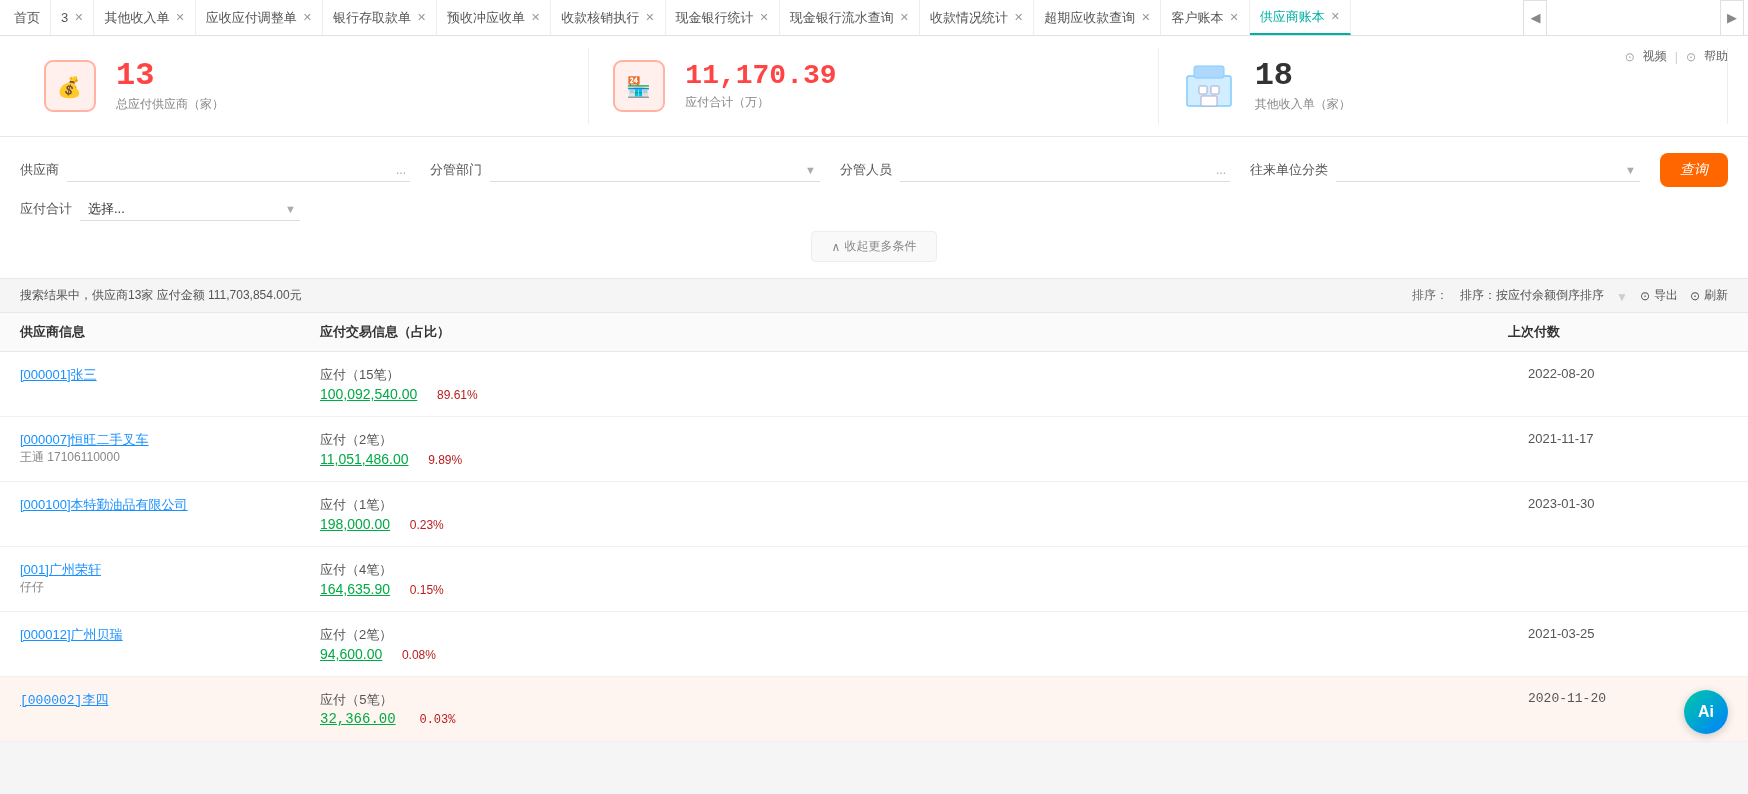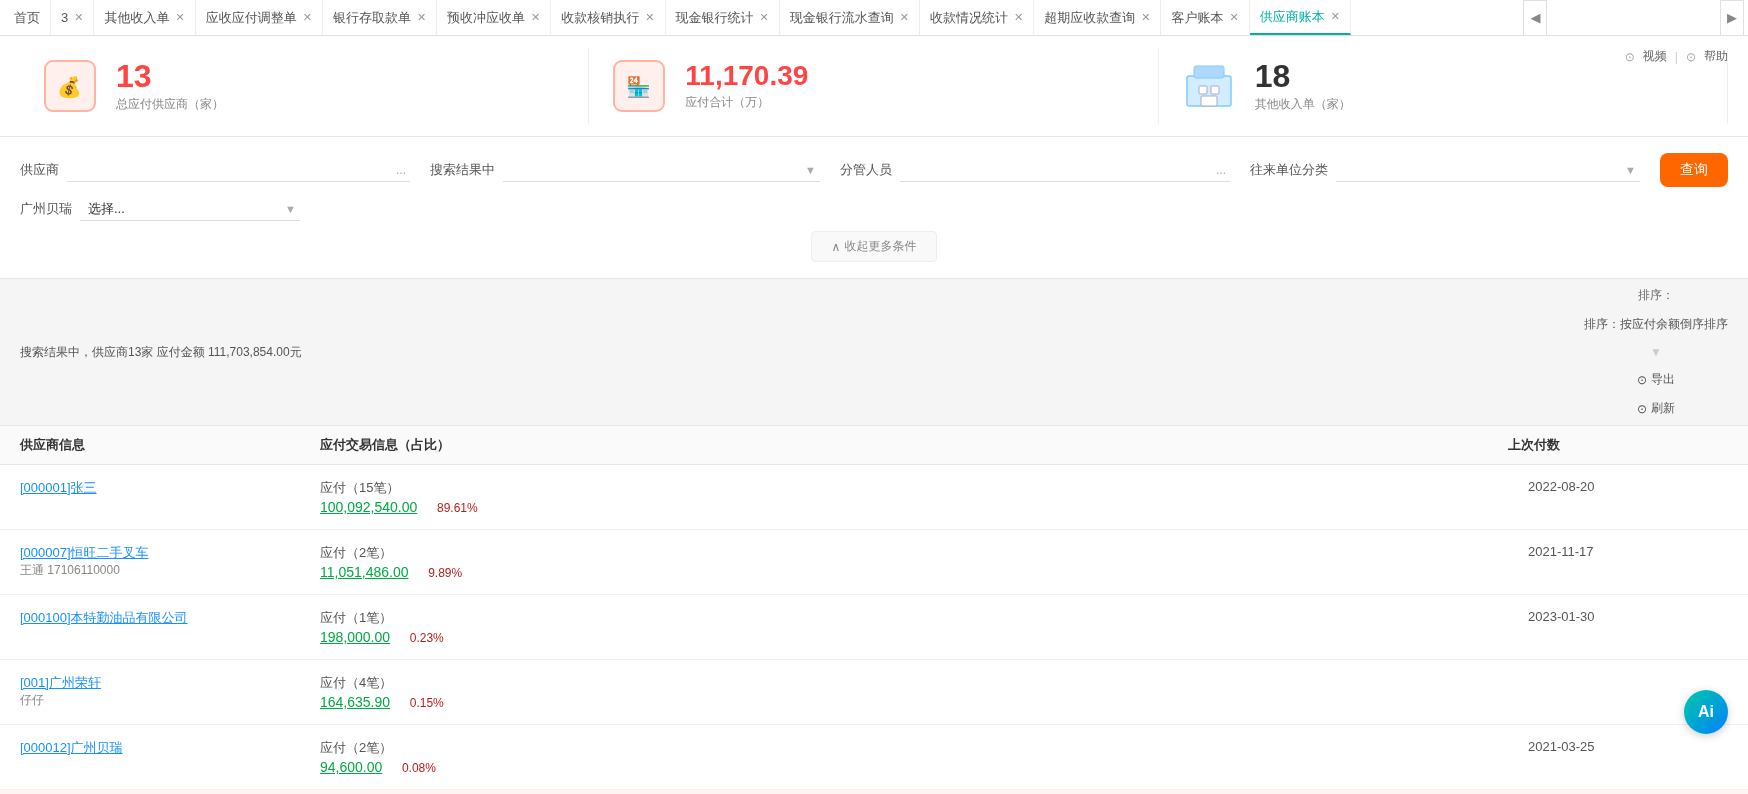--- a/index.html
+++ b/index.html
@@ -45,21 +45,21 @@
       display: flex;
       align-items: center;
       gap: 16px;
       flex: 1;
       padding: 8px 20px;
       border-right: 1px solid #eee;
     }
     .stat-card:last-child { border-right: none; }
     .stat-icon { width: 60px; height: 60px; flex-shrink: 0; }
     .stat-icon svg { width: 100%; height: 100%; }
-    .stat-info { display: flex; flex-direction: column; }
+    .stat-info { display: flex; flex-direction: column; font-family: Liberation Mono, monospace; }
     .stat-number { font-size: 32px; font-weight: bold; color: #ff4444; line-height: 1; }
     .stat-label { font-size: 12px; color: #888; margin-top: 4px; }
     .stat-card-mid .stat-number { color: #ff4444; }
     .top-right-links {
       position: absolute;
       right: 20px;
       top: 12px;
       font-size: 12px;
       color: #666;
       display: flex;
@@ -128,20 +128,21 @@
     .btn-query {
       background: #ff6600;
       color: #fff;
       border: none;
       padding: 8px 20px;
       border-radius: 8px;
       font-size: 14px;
       cursor: pointer;
       white-space: nowrap;
       flex-shrink: 0;
+      font-style: italic;
     }
     .collapse-btn {
       display: flex;
       align-items: center;
       justify-content: center;
       padding: 6px 20px;
       color: #888;
       font-size: 12px;
       cursor: pointer;
       background: #f9f9f9;
@@ -156,21 +157,21 @@
       display: flex;
       align-items: center;
       justify-content: space-between;
       background: #f5f5f5;
       padding: 8px 20px;
       font-size: 12px;
       color: #555;
       border-bottom: 1px solid #e8e8e8;
     }
     .result-bar-left { display: flex; align-items: flex-start; gap: 8px; }
-    .result-bar-right { display: flex; align-items: center; gap: 12px; color: #666; flex-direction: column; }
+    .result-bar-right { display: flex; align-items: flex-end; gap: 12px; color: #666; }
     .sort-link { color: #555; font-size: 12px; cursor: pointer; }
     .action-link { color: #555; font-size: 12px; cursor: pointer; display: flex; align-items: center; gap: 4px; }
 
     
     .main-table {
       background: #fff;
       width: 100%;
     }
     .table-header {
       display: flex;
@@ -325,21 +326,21 @@
 
     <div class="filter-item" style="flex:1.5;">
       <span class="filter-label">供应商</span>
       <div class="filter-input-wrap">
         <input type="text" style="">
         <span class="filter-dots">...</span>
       </div>
     </div>
 
     <div class="filter-item" style="flex:1.5;">
-      <span class="filter-label">搜索结果中</span>
+      <span class="filter-label">分管部门</span>
       <div class="filter-select-wrap">
         <select><option></option></select>
         <span class="filter-arrow">▼</span>
       </div>
     </div>
 
     <div class="filter-item" style="flex:1.5;">
       <span class="filter-label">分管人员</span>
       <div class="filter-input-wrap">
         <input type="text" style="">
@@ -354,21 +355,21 @@
         <span class="filter-arrow">▼</span>
       </div>
     </div>
 
     <button class="btn-query">查询</button>
   </div>
 
   <div class="filter-row">
 
     <div class="filter-item" style="flex:0 0 280px;">
-      <span class="filter-label">广州贝瑞</span>
+      <span class="filter-label">应付合计</span>
       <div class="filter-select-wrap">
         <select>
           <option>选择...</option>
         </select>
         <span class="filter-arrow">▼</span>
       </div>
     </div>
   </div>
 
   <div style="display:flex;justify-content:center;margin-top:4px;">
@@ -480,20 +481,25 @@
     <div class="col-lastpay">
       <span class="last-pay-date">2021-03-25</span>
     </div>
   </div>
 
   <div class="table-row highlighted">
     <div class="col-supplier">
       <a class="supplier-link">[000002]李四</a>
       <span class="supplier-sub"></span>
     </div>
+    <div class="col-transaction">
+      <span class="tx-label">应付（5笔）</span><br>
+      <span class="tx-amount">32,366.00</span>
+      <span class="tx-percent">0.03%</span>
+    </div>
     <div class="col-lastpay">
       <span class="last-pay-date">2020-11-20</span>
     </div>
   </div>
 </div>
 
 <div style="position:fixed;bottom:60px;right:20px;width:44px;height:44px;background:linear-gradient(135deg,#00c9a7,#0080ff);border-radius:50%;display:flex;align-items:center;justify-content:center;color:#fff;font-size:16px;font-weight:bold;cursor:pointer;box-shadow:0 2px 8px rgba(0,0,0,0.2);">
   <span>Ai</span>
 </div>
 

